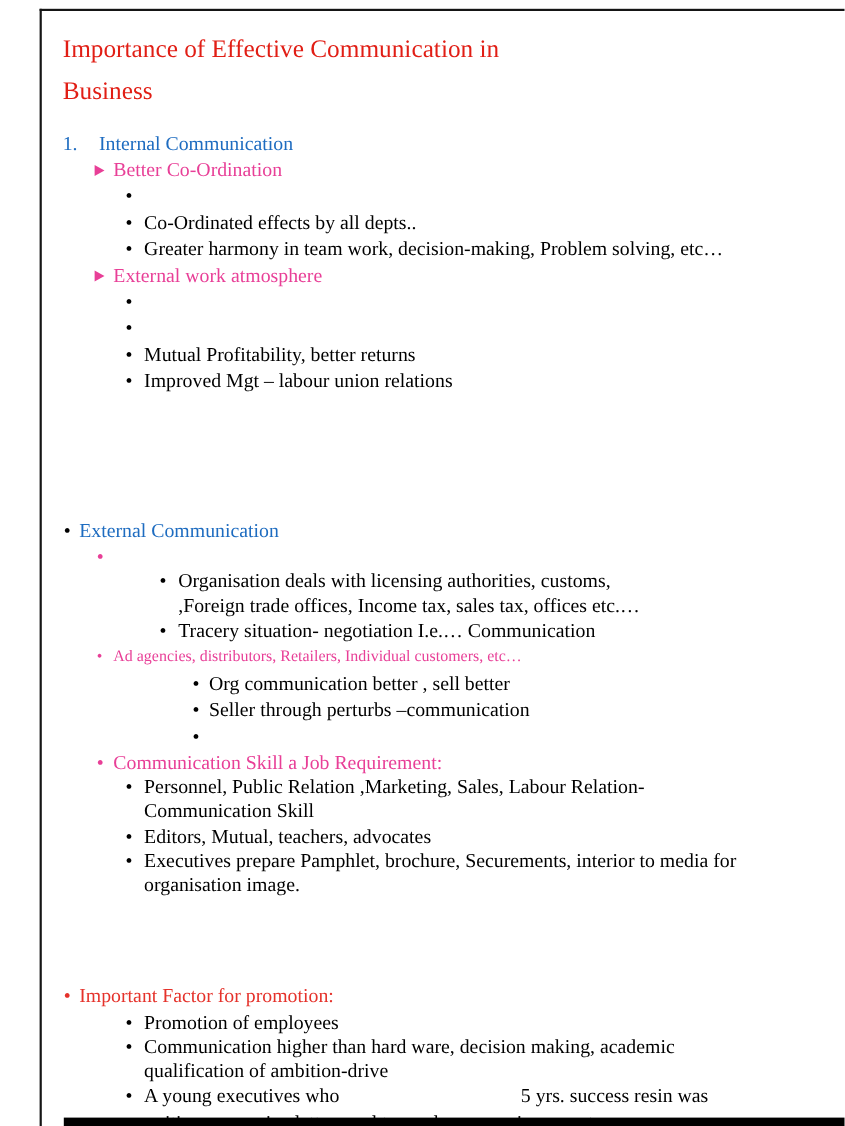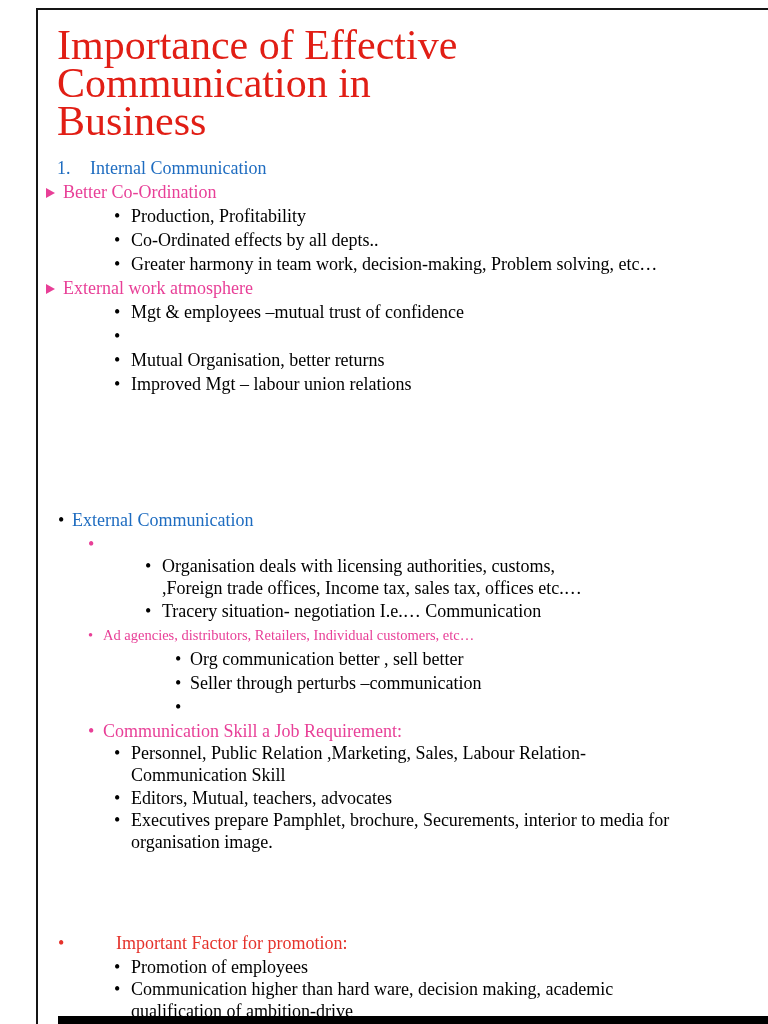--- a/index.html
+++ b/index.html
@@ -12,55 +12,55 @@
     color:#000;
   }
   
   .border-top{position:absolute;top:8px;left:36px;right:0;height:2px;background:#151515;}
   .border-left{position:absolute;top:8px;left:36px;bottom:0;width:2px;background:#151515;}
   .bottom-bar{position:absolute;left:58px;right:0;bottom:0;height:8px;background:#000;z-index:5;}
 
   h1.title{
     margin:26px 0 16px 57px;
     width:640px;
-    font-size:42px;
+    font-size:23px;
     line-height:38px;
     font-weight:400;
     color:var(--c-title,#e11e15);
     white-space:pre-line;
   }
 
   .outline{position:relative;}
   .line{display:flex;align-items:flex-start;font-size:18px;line-height:24px;}
   .line.wrap2{line-height:21.5px;}
   .line.small{font-size:14.5px;}
   .bullet{flex:0 0 auto;}
   .txt{flex:1 1 auto;min-width:0;white-space:pre-wrap;}
   .line.multi .txt{flex:0 0 auto;}
   .hgap{flex:0 0 165px;}
 
   
   .in-n1{padding-left:57px;}   .in-n1 .bullet{width:33px;}
-  .in-a{padding-left:46px;}    .in-a .bullet{width:17px;}
+  .in-a{padding-left:86px;}    .in-a .bullet{width:17px;}
   .in-b{padding-left:114px;}   .in-b .bullet{width:17px;}
   .in-e1{padding-left:58px;}   .in-e1 .bullet{width:14px;}
   .in-e2{padding-left:88px;}   .in-e2 .bullet{width:15px;}
   .in-e3{padding-left:145px;}  .in-e3 .bullet{width:17px;}
   .in-e4{padding-left:175px;}  .in-e4 .bullet{width:15px;}
   .in-cont{padding-left:131px;}
 
   .tri{display:inline-block;width:0;height:0;
        border-left:9px solid currentColor;
        border-top:5px solid transparent;
        border-bottom:5px solid transparent;
        margin-top:6px;}
 
   .tc-blue{color:var(--c-blue,#1e6cc0);}
   .tc-pink{color:var(--c-pink,#e83f97);}
-  .tc-red{color:var(--c-red,#e5322b);margin-left:44px;}
+  .tc-red{color:var(--c-red,#e5322b);}
   .tc-black{color:var(--c-body,#000);}
   .bc-blue{color:var(--c-blue,#1e6cc0);}
   .bc-pink{color:var(--c-pink,#e83f97);}
   .bc-red{color:var(--c-red,#e5322b);}
   .bc-black{color:var(--c-body,#000);}
 
   .spacer-lg{height:112px;}
   .spacer-md{height:78px;}
 </style>
 </head>
@@ -77,44 +77,42 @@
       <div class="line in-n1">
         <span class="bullet bc-blue">1.</span>
         <span class="txt tc-blue">Internal Communication</span>
       </div>
       <div class="line in-a">
         <span class="bullet bc-pink"><span class="tri"></span></span>
         <span class="txt tc-pink">Better Co-Ordination</span>
       </div>
       <div class="line in-b">
         <span class="bullet bc-black">•</span>
-        <span class="txt tc-black">Production, Profitability</span>
       </div>
       <div class="line in-b">
         <span class="bullet bc-black">•</span>
         <span class="txt tc-black">Co-Ordinated effects by all depts..</span>
       </div>
       <div class="line in-b">
         <span class="bullet bc-black">•</span>
         <span class="txt tc-black">Greater harmony in team work, decision-making, Problem solving, etc…</span>
       </div>
       <div class="line in-a">
         <span class="bullet bc-pink"><span class="tri"></span></span>
         <span class="txt tc-pink">External work atmosphere</span>
       </div>
       <div class="line in-b">
         <span class="bullet bc-black">•</span>
-        <span class="txt tc-black">Mgt &amp; employees –mutual trust of confidence</span>
       </div>
       <div class="line in-b">
         <span class="bullet bc-black">•</span>
       </div>
       <div class="line in-b">
         <span class="bullet bc-black">•</span>
-        <span class="txt tc-black">Mutual Organisation, better returns</span>
+        <span class="txt tc-black">Mutual Profitability, better returns</span>
       </div>
       <div class="line in-b">
         <span class="bullet bc-black">•</span>
         <span class="txt tc-black">Improved Mgt – labour union relations</span>
       </div>
       <div class="spacer-lg"></div>
       <div class="line in-e1">
         <span class="bullet bc-black">•</span>
         <span class="txt tc-blue">External Communication</span>
       </div>

